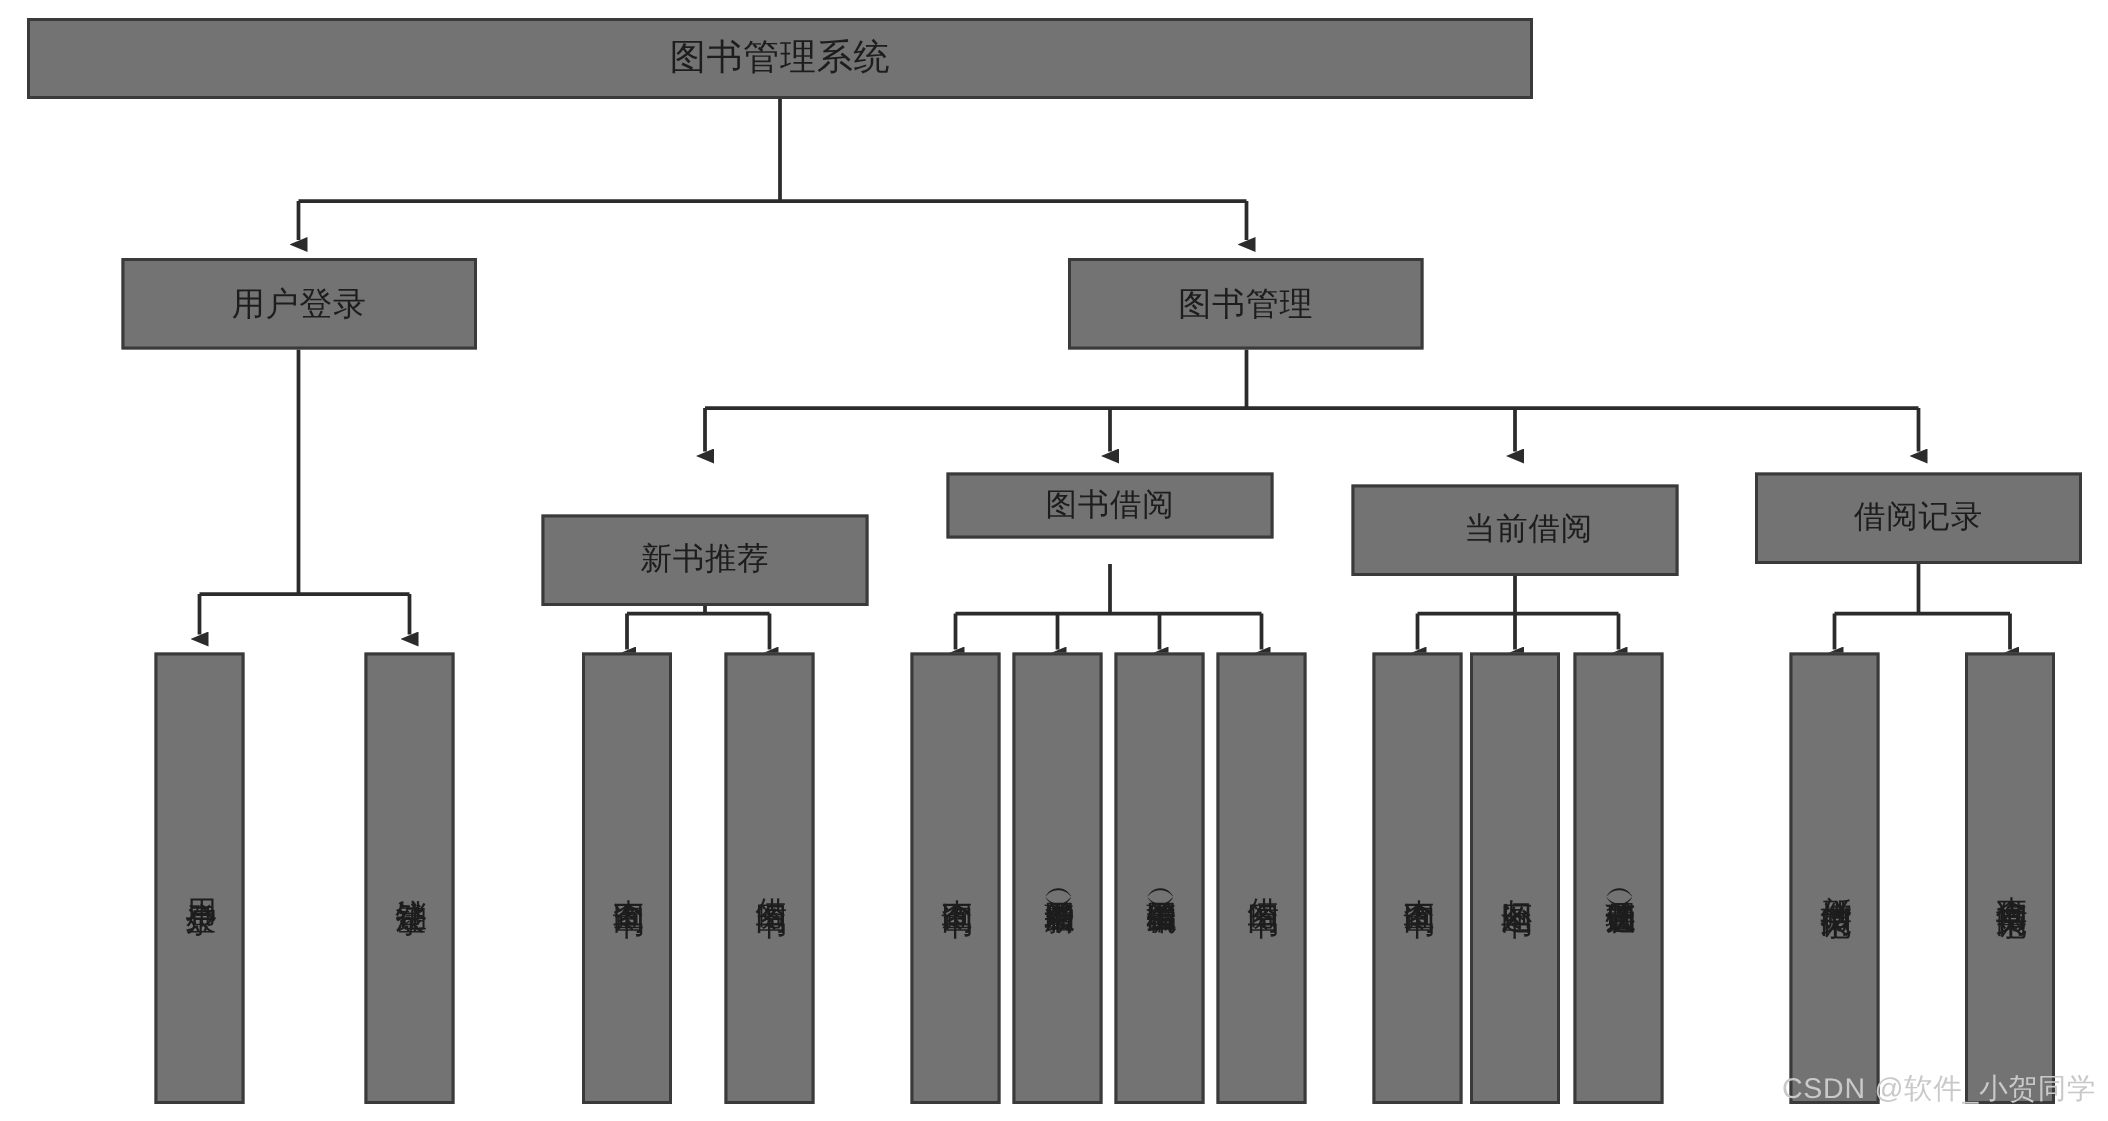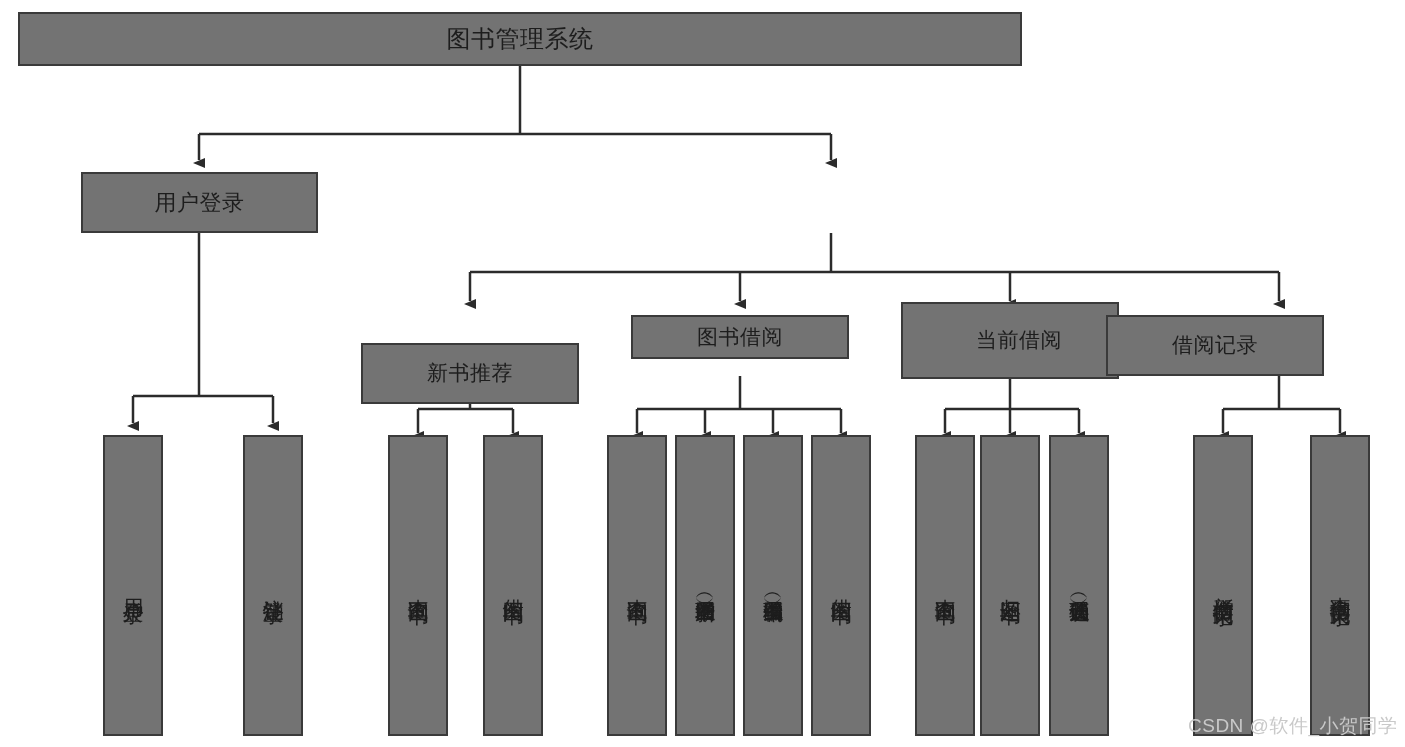--- a/index.html
+++ b/index.html
@@ -134,31 +134,34 @@
     </g>
   </svg>
 
   <div class="node root" style="left:18px; top:12px; width:1004px; height:54px;">
     <span class="node-label">图书管理系统</span>
   </div>
 
   <div class="node level2" style="left:81px; top:172px; width:237px; height:61px;">
     <span class="node-label">用户登录</span>
   </div>
+  <div class="node level2" style="left:712px; top:172px; width:237px; height:61px;">
+    <span class="node-label">图书管理</span>
+  </div>
 
   <div class="node level3" style="left:361px; top:315px; width:218px; height:61px;margin-top:28px;">
     <span class="node-label">新书推荐</span>
   </div>
   <div class="node level3" style="left:631px; top:315px; width:218px; height:44px;">
     <span class="node-label">图书借阅</span>
   </div>
-  <div class="node level3" style="left:901px; top:302px; width:218px; height:77px;padding-left:18px;">
+  <div class="node level3" style="left:901px; top:323px; width:218px; height:61px;padding-left:18px;">
     <span class="node-label">当前借阅</span>
   </div>
-  <div class="node level3" style="left:1106px; top:315px; width:218px; height:61px;">
+  <div class="node level3" style="left:1170px; top:315px; width:218px; height:61px;">
     <span class="node-label">借阅记录</span>
   </div>
 
   <div class="node leaf" style="left:103px; top:435px; width:60px; height:301px;">
     <span class="node-label">用户登录</span>
   </div>
   <div class="node leaf" style="left:243px; top:435px; width:60px; height:301px;">
     <span class="node-label">注销登录</span>
   </div>
 

